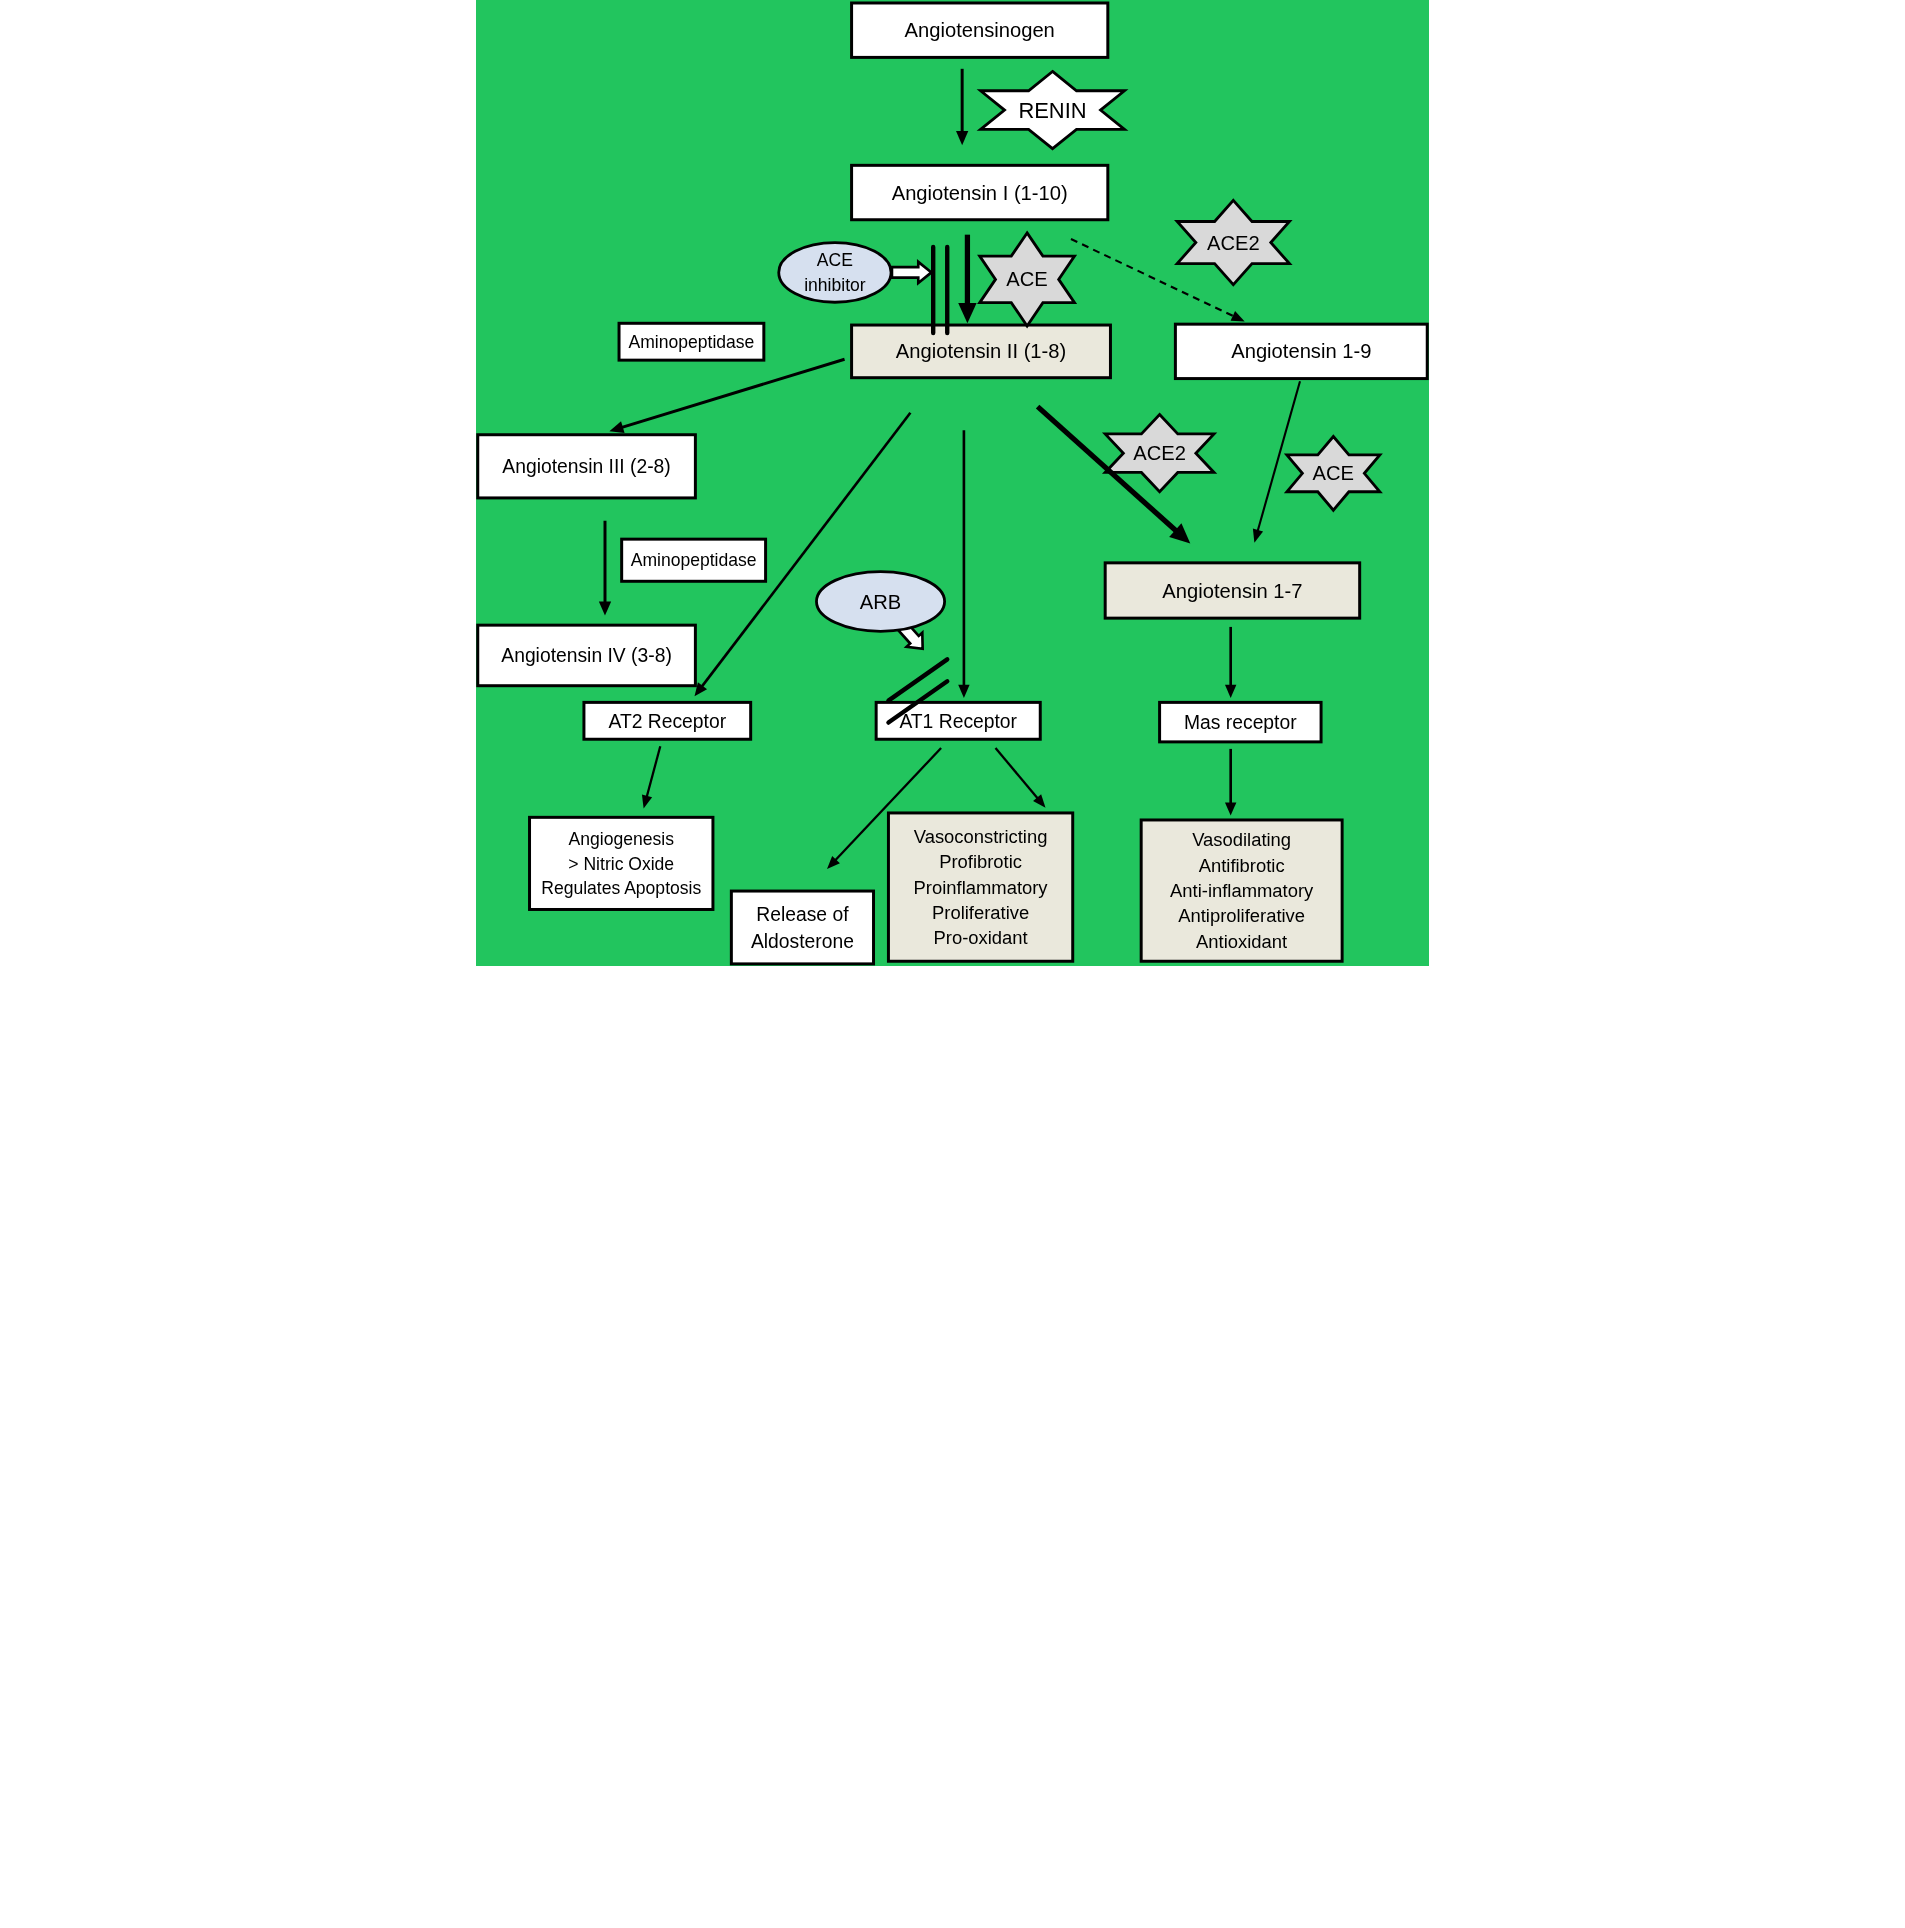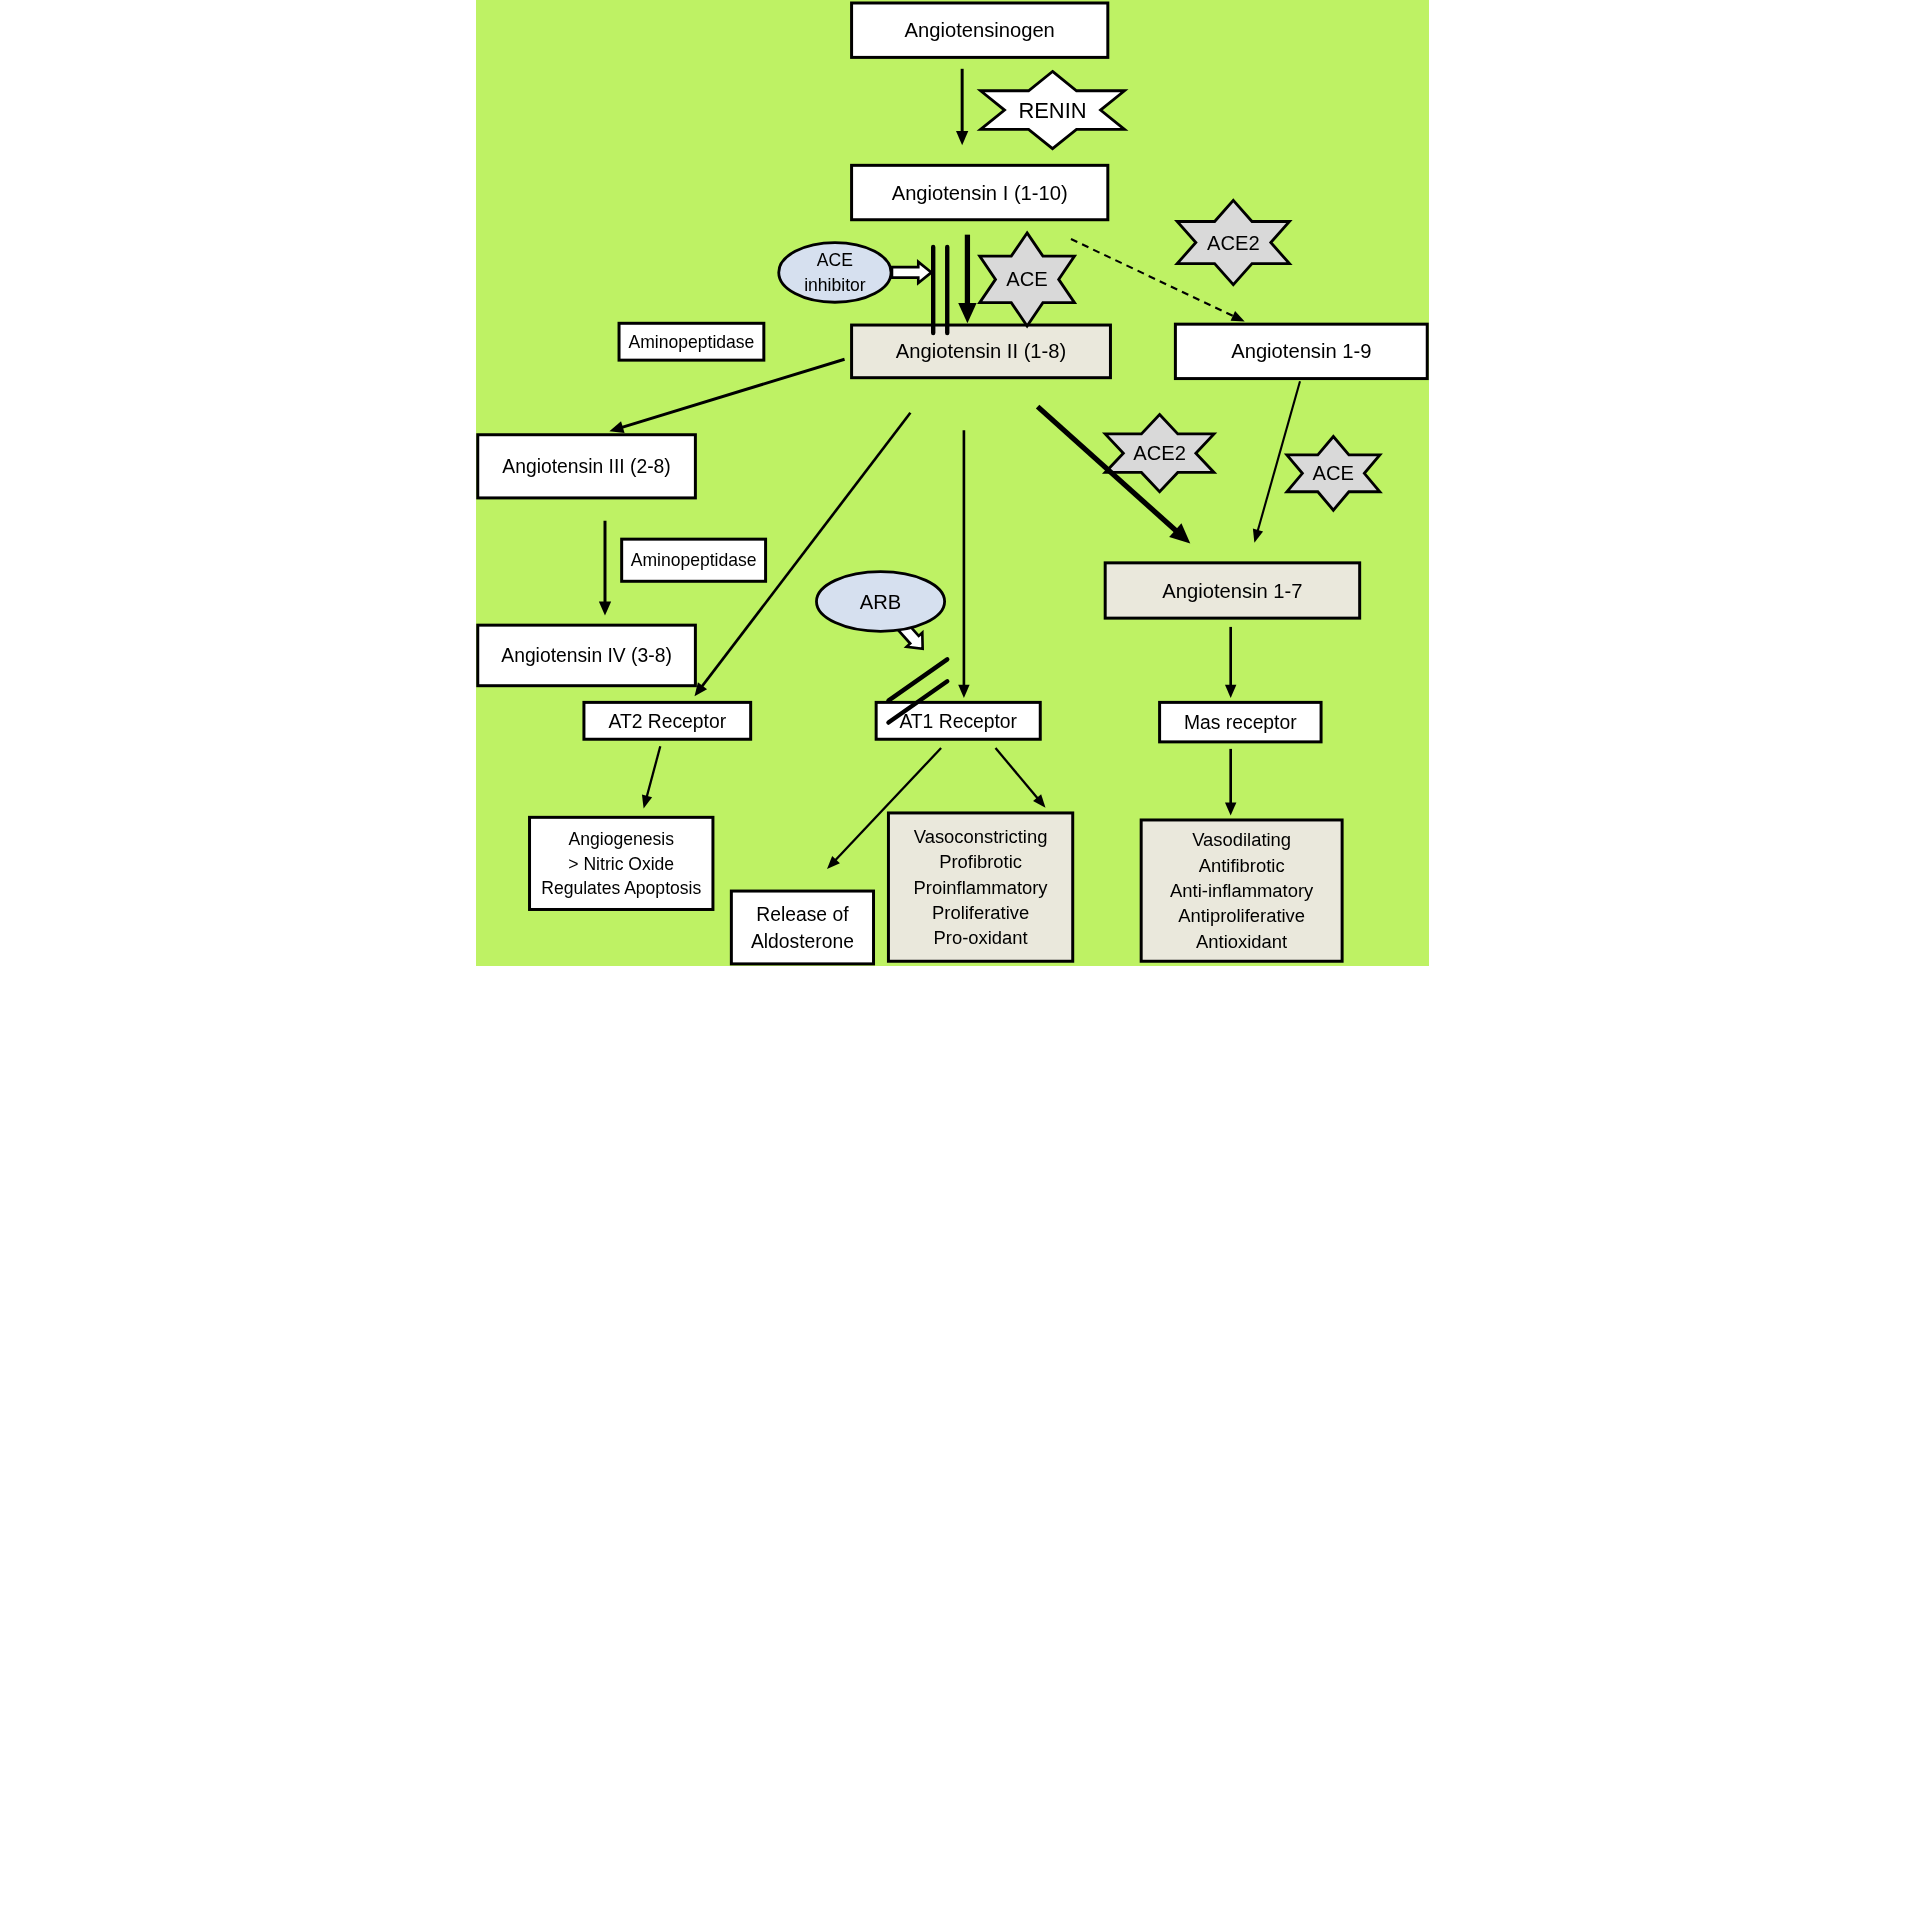--- a/index.html
+++ b/index.html
@@ -5,21 +5,21 @@
   html, body {
     margin: 0;
     padding: 0;
     background: #ffffff;
     font-family: "Liberation Sans", sans-serif;
   }
   .stage {
     width: 953px;
     height: 966px;
     margin: 0 auto;
-    background: #bef264;
+    background: #22c55e;
     position: relative;
   }
   svg { display: block; }
   svg text {
     font-family: "Liberation Sans", sans-serif;
     fill: #000000;
   }
 </style>
 </head>
 <body>

